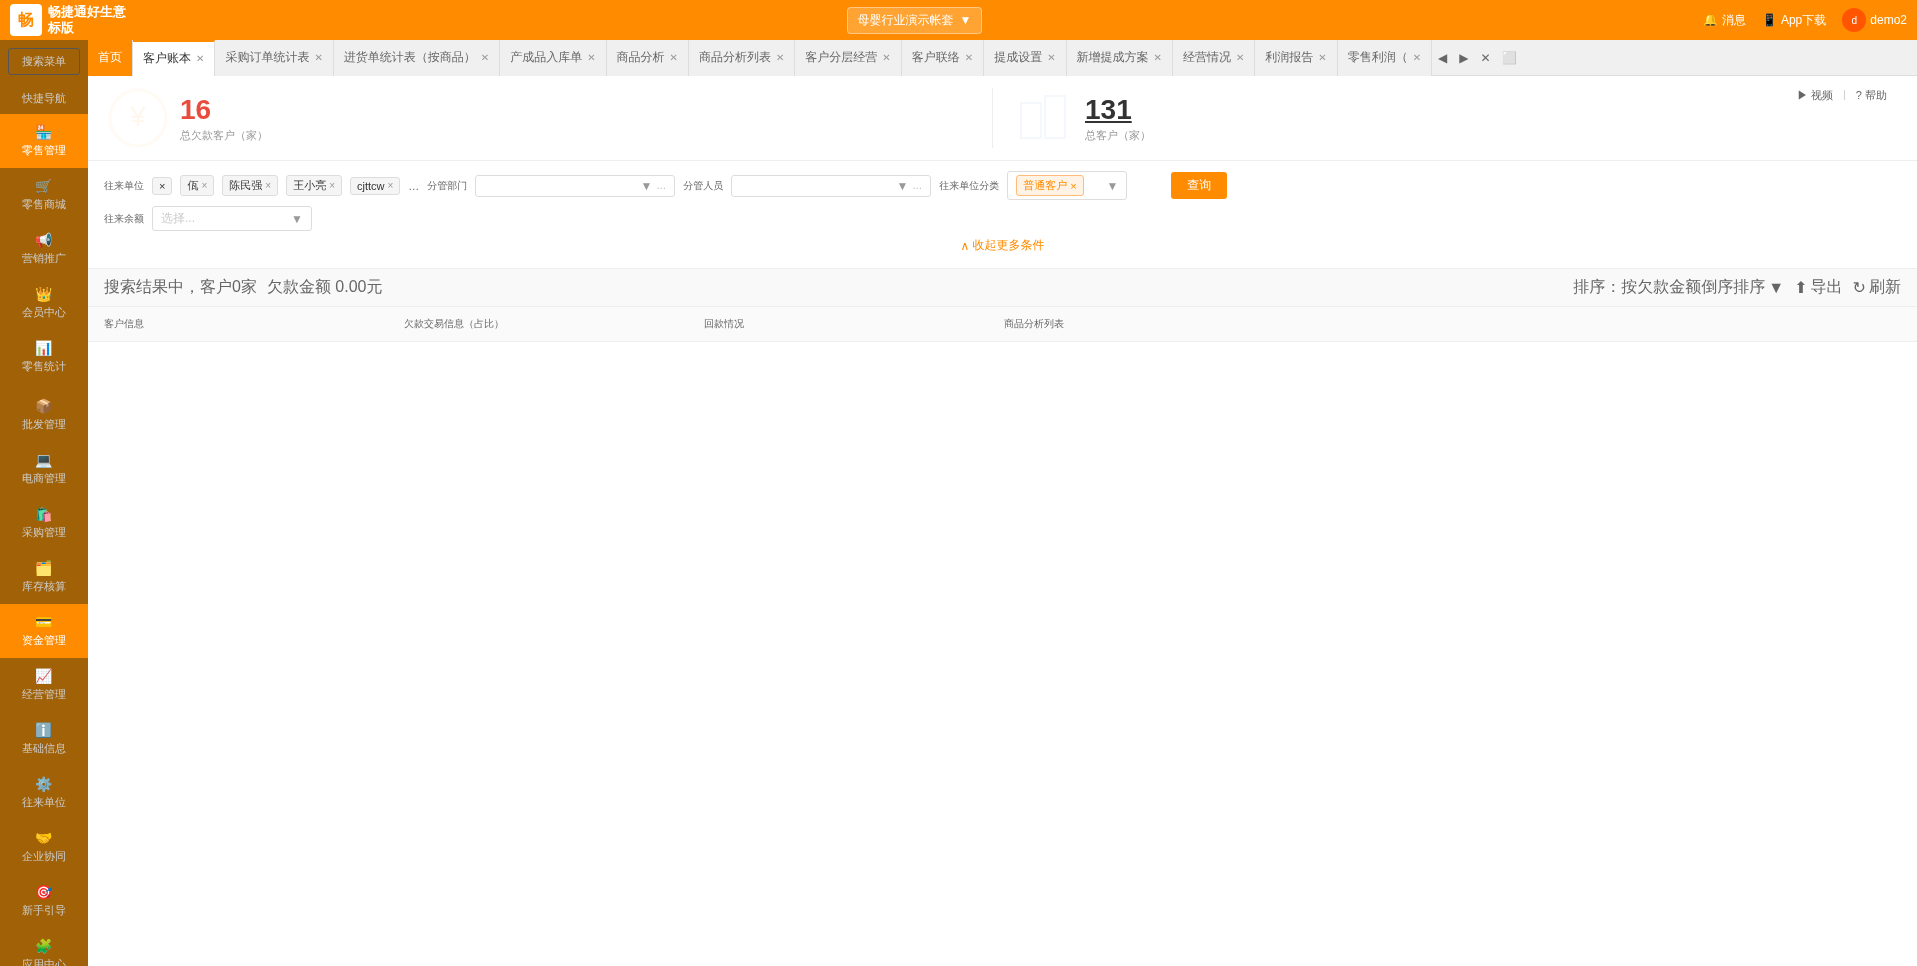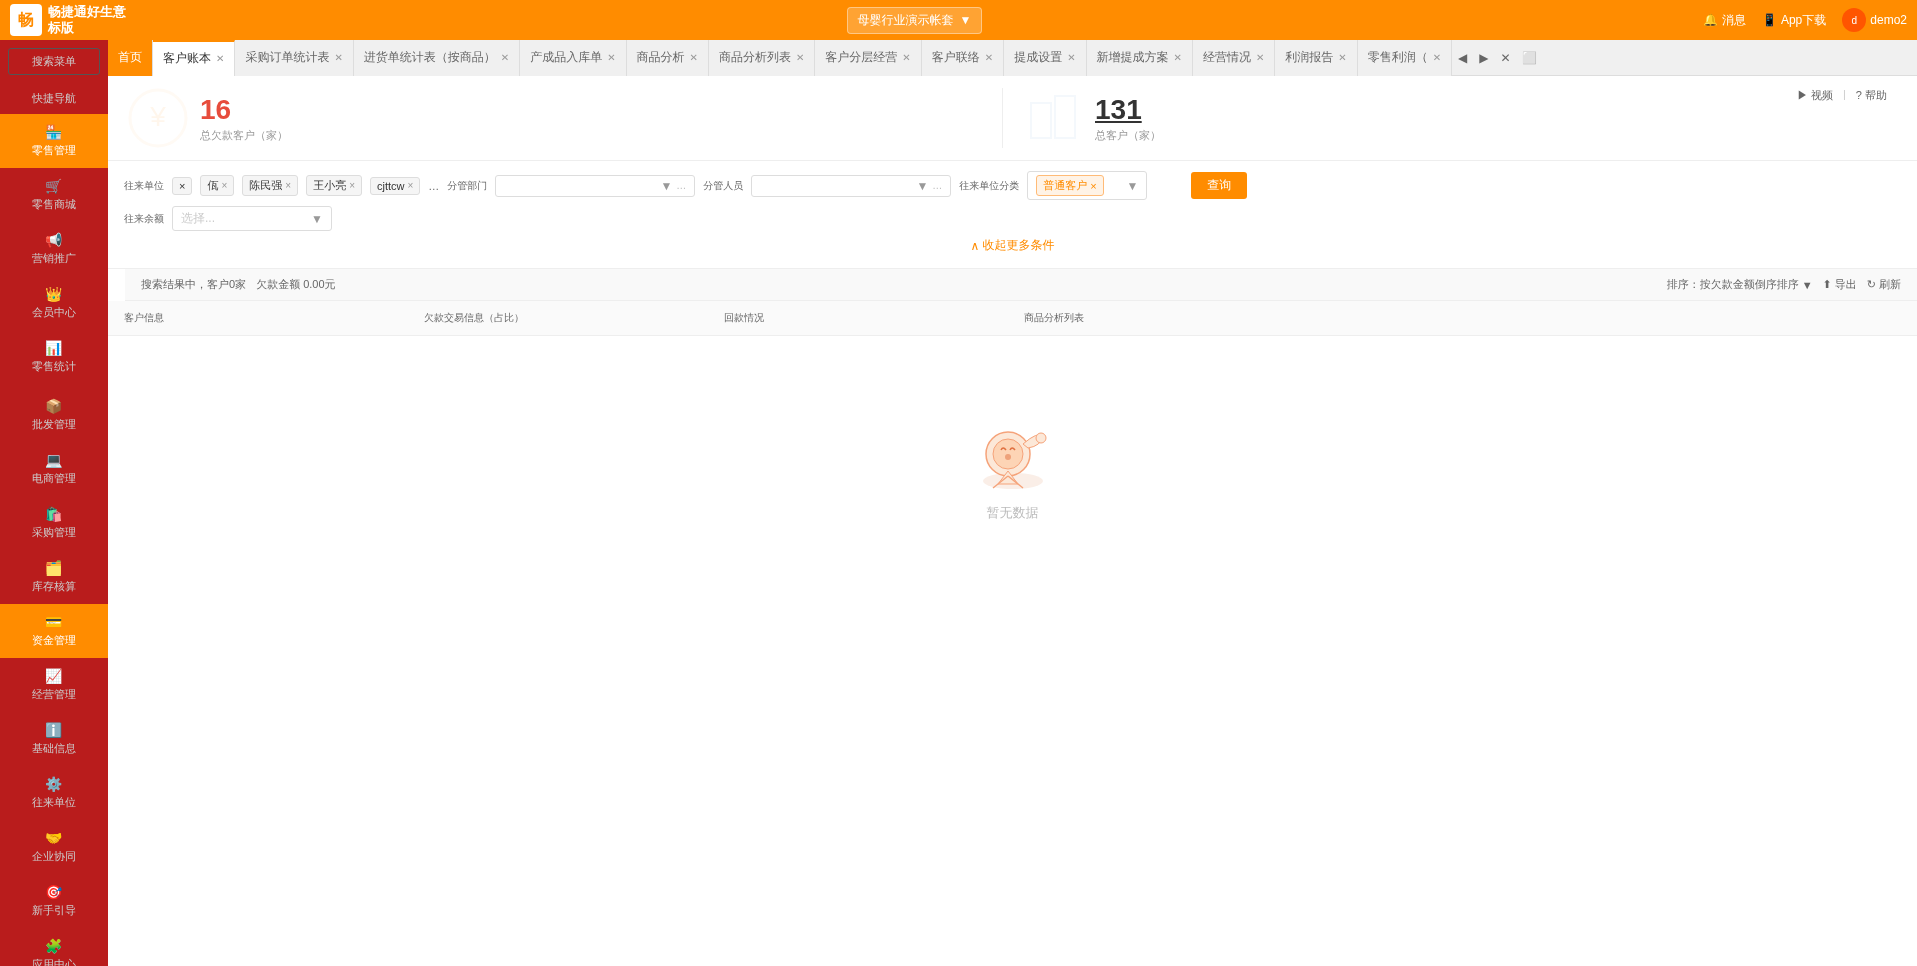--- a/index.html
+++ b/index.html
@@ -2,21 +2,21 @@
 <html><head>
   <meta charset="utf-8">
   <style>
     * { box-sizing: border-box; margin: 0; padding: 0; }
     body { font-family: "Microsoft YaHei", Arial, sans-serif; font-size: 12px; background: #f5f5f5; overflow: hidden; height: 966px; }
 
     
     .app-container { display: flex; flex-direction: column; height: 100%; }
     .top-bar { height: 40px; background: #ff8c00; display: flex; align-items: center; padding: 0 10px; flex-shrink: 0; }
     .main-layout { display: flex; flex: 1; overflow: hidden; }
-    .sidebar { width: 108px; background: #b91c1c; flex-shrink: 0; display: flex; flex-direction: column; }
+    .sidebar { width: 88px; background: #a16207; flex-shrink: 0; display: flex; flex-direction: column; }
     .content-area { flex: 1; display: flex; flex-direction: column; overflow: hidden; }
     .tab-bar { height: 36px; background: #f0f0f0; display: flex; align-items: center; flex-shrink: 0; border-bottom: 1px solid #ddd; }
     .page-content { flex: 1; overflow-y: auto; background: #fff; }
 
     
     .top-bar-logo { display: flex; align-items: center; gap: 6px; }
     .logo-icon { width: 32px; height: 32px; background: #fff; border-radius: 4px; display: flex; align-items: center; justify-content: center; font-size: 16px; color: #ff8c00; font-weight: bold; }
     .logo-text { color: #fff; font-size: 13px; font-weight: bold; line-height: 1.2; }
     .top-bar-center { flex: 1; display: flex; align-items: center; justify-content: center; }
     .profile-selector { background: rgba(255,255,255,0.2); border: 1px solid rgba(255,255,255,0.4); border-radius: 4px; padding: 4px 10px; color: #fff; font-size: 12px; display: flex; align-items: center; gap: 6px; cursor: pointer; }
@@ -62,21 +62,21 @@
     .filter-tag .remove { color: #999; cursor: pointer; font-size: 10px; }
     .filter-more { color: #666; cursor: pointer; font-size: 11px; }
     .filter-dropdown { display: flex; align-items: center; border: 1px solid #ddd; border-radius: 3px; padding: 3px 8px; min-width: 120px; font-size: 12px; cursor: pointer; }
     .filter-dropdown-wide { min-width: 200px; }
     .filter-dropdown .arrow { margin-left: auto; color: #999; }
     .filter-select-tag { display: inline-flex; align-items: center; gap: 3px; background: #fff3e6; border: 1px solid #ffbb77; border-radius: 3px; padding: 2px 6px; font-size: 11px; color: #ff8c00; }
     .query-btn { background: #ff8c00; color: #fff; border: none; border-radius: 3px; padding: 5px 16px; font-size: 12px; cursor: pointer; margin-left: 36px; }
     .collapse-btn { color: #ff8c00; cursor: pointer; font-size: 12px; display: flex; align-items: center; gap: 3px; margin: 4px auto; width: fit-content; }
 
     
-    .results-bar { background: #f9f9f9; padding: 8px 16px; display: flex; align-items: center; justify-content: space-between; border-bottom: 1px solid #eee; font-size: 11px; color: #666; margin-left: 17px; }
+    .results-bar { background: #f9f9f9; padding: 8px 16px; display: flex; align-items: center; justify-content: space-between; border-bottom: 1px solid #eee; font-size: 16px; color: #666; }
     .results-left { display: flex; align-items: center; gap: 10px; }
     .results-right { display: flex; align-items: center; gap: 10px; }
     .sort-dropdown { display: flex; align-items: center; gap: 3px; cursor: pointer; }
     .export-btn { display: flex; align-items: center; gap: 3px; cursor: pointer; color: #666; }
     .refresh-btn { display: flex; align-items: center; gap: 3px; cursor: pointer; color: #666; }
 
     
     .table-header { display: flex; background: #fafafa; border-bottom: 1px solid #eee; padding: 10px 16px; }
     .table-col { font-size: 10px; color: #666; font-weight: 500; }
     .col-customer { flex: 0 0 300px; }
@@ -387,35 +387,17 @@
           </div>
         </div>
 
         <div class="table-header">
           <div class="table-col col-customer">客户信息</div>
           <div class="table-col col-debt">欠款交易信息（占比）</div>
           <div class="table-col col-repay">回款情况</div>
           <div class="table-col col-date">商品分析列表</div>
         </div>
 
-        <div class="empty-state">
-          <div class="no-data-illus">
-            <svg viewBox="0 0 80 80" xmlns="http://www.w3.org/2000/svg">
-              <ellipse cx="40" cy="65" rx="30" ry="8" fill="#f5ddd0" opacity="0.5"></ellipse>
-              <circle cx="35" cy="38" r="22" fill="#fce8d8" stroke="#f5a37a" stroke-width="1.5"></circle>
-              <circle cx="35" cy="38" r="15" fill="#fdd4b5" stroke="#f5a37a" stroke-width="1"></circle>
-              <path d="M 50 28 Q 65 15 70 20 Q 68 30 55 32 Z" fill="#fce8d8" stroke="#f5a37a" stroke-width="1"></path>
-              <circle cx="68" cy="22" r="5" fill="#fce8d8" stroke="#f5a37a" stroke-width="1"></circle>
-              <path d="M 28 34 Q 30 30 33 34" stroke="#e07040" stroke-width="1.5" fill="none"></path>
-              <path d="M 37 34 Q 39 30 42 34" stroke="#e07040" stroke-width="1.5" fill="none"></path>
-              <circle cx="35" cy="41" r="3" fill="#e07040" opacity="0.5"></circle>
-              <path d="M 35 55 L 25 68 L 45 68 Z" fill="#fce8d8" stroke="#f5a37a" stroke-width="1"></path>
-              <line x1="35" y1="60" x2="20" y2="72" stroke="#f5a37a" stroke-width="1.5"></line>
-              <line x1="35" y1="60" x2="50" y2="72" stroke="#f5a37a" stroke-width="1.5"></line>
-            </svg>
-          </div>
-          <span class="empty-text">暂无数据</span>
-        </div>
 
       </div>
     </div>
   </div>
 </div>
 
 </body></html>

